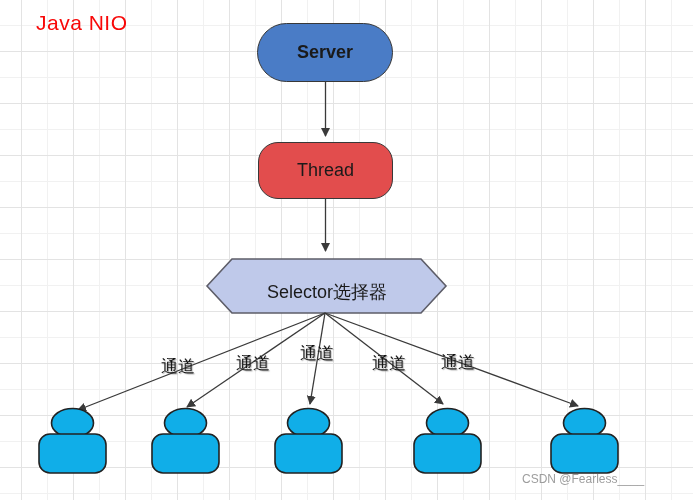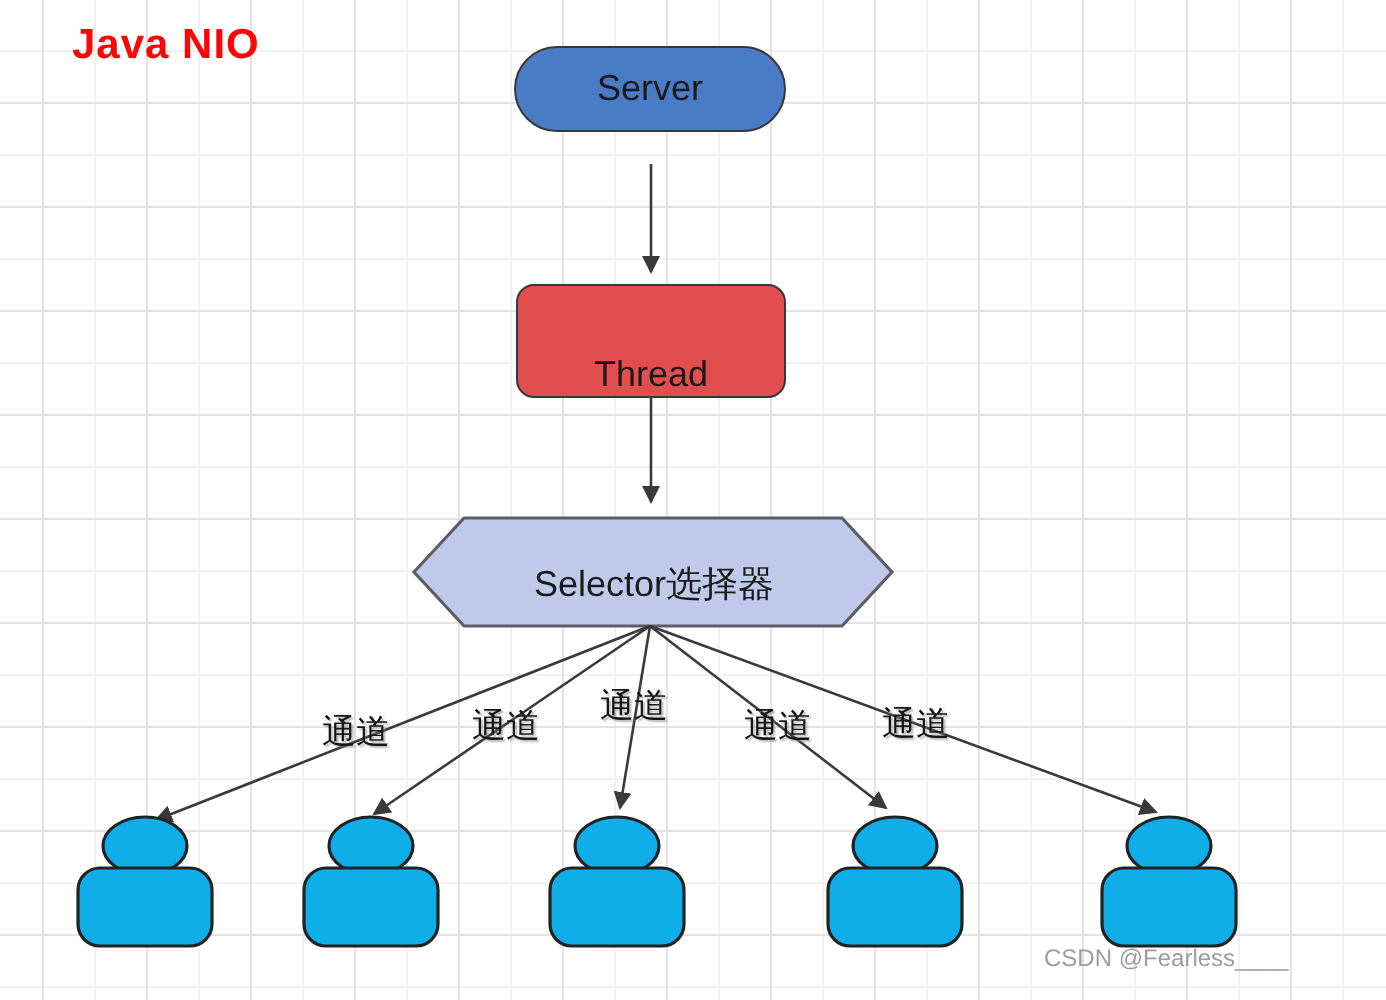--- a/index.html
+++ b/index.html
@@ -14,38 +14,37 @@
       linear-gradient(#f1f1f1 1px, transparent 1px),
       linear-gradient(90deg, #f1f1f1 1px, transparent 1px);
     background-size:52px 52px,52px 52px,26px 26px,26px 26px;
     background-position:21px 51px,21px 51px,21px 25px,21px 25px;
     font-family:"Liberation Sans", sans-serif;
   }
   .title{
     position:absolute;left:36px;top:11px;
     font-size:21px;line-height:24px;color:#f80808;
     letter-spacing:0.5px;
-    font-weight:bold;
   }
   svg.layer{position:absolute;left:0;top:0;z-index:1;}
   .node{
     position:absolute;z-index:2;
     display:flex;align-items:center;justify-content:center;
     font-size:18px;color:#1a1a1a;
   }
   .node-server{
-    left:257px;top:23px;width:136px;height:43px;
+    left:257px;top:23px;width:136px;height:59px;
     background:#4a7cc6;border:1.6px solid #383838;border-radius:30px;
     box-sizing:border-box;
+    font-weight:bold;
   }
   .node-thread{
     left:258px;top:142px;width:135px;height:57px;
-    background:#e24d4d;border:1.6px solid #383838;border-radius:9px;
+    background:#e24d4d;border:1.6px solid #383838;border-radius:20px;
     box-sizing:border-box;
-    align-items:flex-end;
   }
   .node-selector-label{
     left:207px;top:259px;width:240px;height:66px;
     z-index:2;
   }
   .channel-label{
     position:absolute;z-index:3;
     transform:translate(-50%,-50%);
     font-family:"DejaVu Serif","Liberation Serif",serif;
     font-size:17px;color:#141414;

